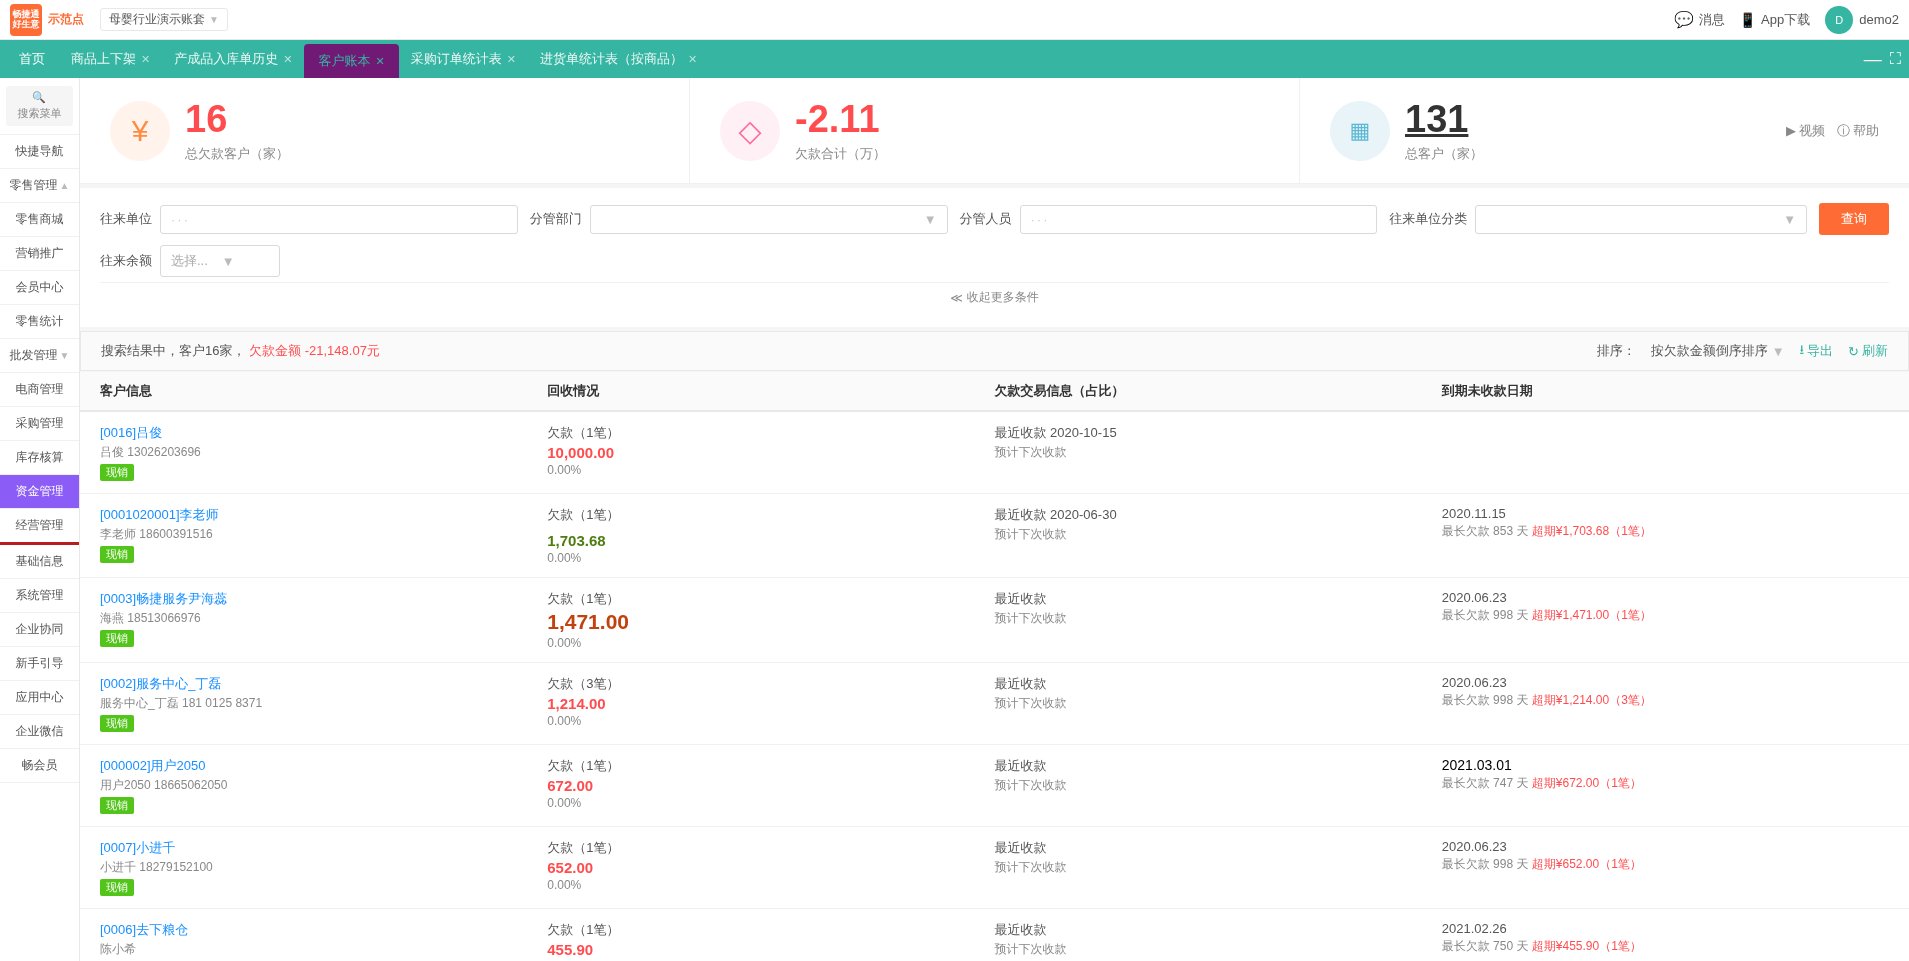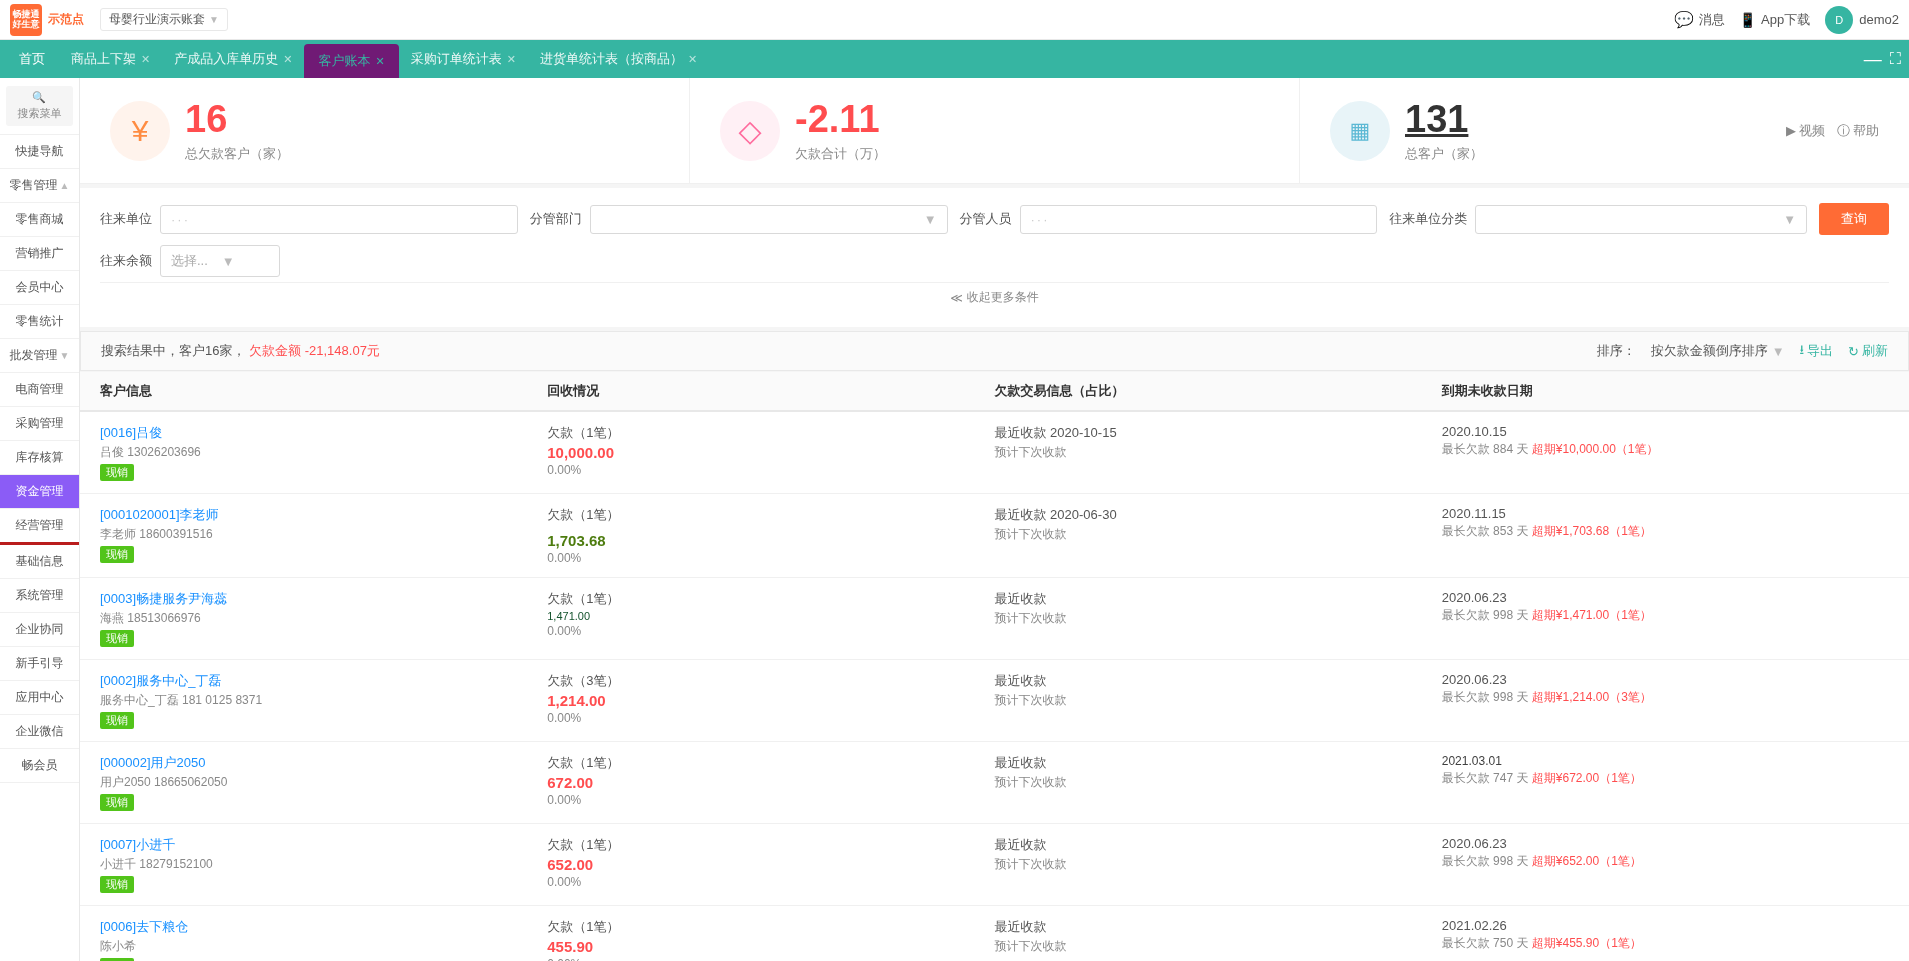--- a/index.html
+++ b/index.html
@@ -226,24 +226,20 @@
         </div>
         <div>
           <div style="font-size:13px; color:#555;">欠款（1笔）</div>
           <div style="color:#ff4d4f; font-size:15px; font-weight:bold; margin-top:2px;">10,000.00</div>
           <div style="color:#888; font-size:12px; margin-top:2px;">0.00%</div>
         </div>
         <div>
           <div style="font-size:13px; color:#555;">最近收款    2020-10-15</div>
           <div style="color:#888; font-size:12px; margin-top:2px;">预计下次收款</div>
         </div>
-        <div>
-          <div style="font-size:13px; color:#555;">2020.10.15</div>
-          <div style="font-size:12px; color:#888; margin-top:2px;">最长欠款 884 天 <a href="#" style="color:#ff4d4f; text-decoration:none;">超期¥10,000.00（1笔）</a></div>
-        </div>
       </div>
 
       <div style="display:grid; grid-template-columns:2fr 2fr 2fr 2fr; padding:12px 20px; border-bottom:1px solid #f0f0f0;">
         <div>
           <div><a href="#" style="color:#1890ff; font-size:13px; text-decoration:none;">[0001020001]李老师</a></div>
           <div style="color:#888; font-size:12px; margin-top:2px;">李老师 18600391516</div>
           <div style="display:inline-block; padding:1px 6px; border-radius:2px; font-size:11px; margin-top:3px; background:#52c41a; color:#fff;">现销</div>
         </div>
         <div>
           <div style="font-size:13px; color:#555;">欠款（1笔）</div>
@@ -261,21 +257,21 @@
       </div>
 
       <div style="display:grid; grid-template-columns:2fr 2fr 2fr 2fr; padding:12px 20px; border-bottom:1px solid #f0f0f0;">
         <div>
           <div><a href="#" style="color:#1890ff; font-size:13px; text-decoration:none;">[0003]畅捷服务尹海蕊</a></div>
           <div style="color:#888; font-size:12px; margin-top:2px;">海燕 18513066976</div>
           <div style="display:inline-block; padding:1px 6px; border-radius:2px; font-size:11px; margin-top:3px; background:#52c41a; color:#fff;">现销</div>
         </div>
         <div>
           <div style="font-size:13px; color:#555;">欠款（1笔）</div>
-          <div style="color:#14532d; font-size:11px; font-weight:normal; margin-top:2px;">1,471.00</div>
+          <div style="color:#c2410c; font-size:21px; font-weight:bold; margin-top:2px;">1,471.00</div>
           <div style="color:#888; font-size:12px; margin-top:2px;">0.00%</div>
         </div>
         <div>
           <div style="font-size:13px; color:#555;">最近收款</div>
           <div style="color:#888; font-size:12px; margin-top:2px;">预计下次收款</div>
         </div>
         <div>
           <div style="font-size:13px; color:#555;">2020.06.23</div>
           <div style="font-size:12px; color:#888; margin-top:2px;">最长欠款 998 天 <a href="#" style="color:#ff4d4f; text-decoration:none;">超期¥1,471.00（1笔）</a></div>
         </div>
@@ -311,21 +307,21 @@
         <div>
           <div style="font-size:13px; color:#555;">欠款（1笔）</div>
           <div style="color:#ff4d4f; font-size:15px; font-weight:bold; margin-top:2px;">672.00</div>
           <div style="color:#888; font-size:12px; margin-top:2px;">0.00%</div>
         </div>
         <div>
           <div style="font-size:13px; color:#555;">最近收款</div>
           <div style="color:#888; font-size:12px; margin-top:2px;">预计下次收款</div>
         </div>
         <div>
-          <div style="font-size:12px; color:#404040;">2021.03.01</div>
+          <div style="font-size:14px; color:#000000;">2021.03.01</div>
           <div style="font-size:12px; color:#888; margin-top:2px;">最长欠款 747 天 <a href="#" style="color:#ff4d4f; text-decoration:none;">超期¥672.00（1笔）</a></div>
         </div>
       </div>
 
       <div style="display:grid; grid-template-columns:2fr 2fr 2fr 2fr; padding:12px 20px; border-bottom:1px solid #f0f0f0;">
         <div>
           <div><a href="#" style="color:#1890ff; font-size:13px; text-decoration:none;">[0007]小进千</a></div>
           <div style="color:#888; font-size:12px; margin-top:2px;">小进千 18279152100</div>
           <div style="display:inline-block; padding:1px 6px; border-radius:2px; font-size:11px; margin-top:3px; background:#52c41a; color:#fff;">现销</div>
         </div>

